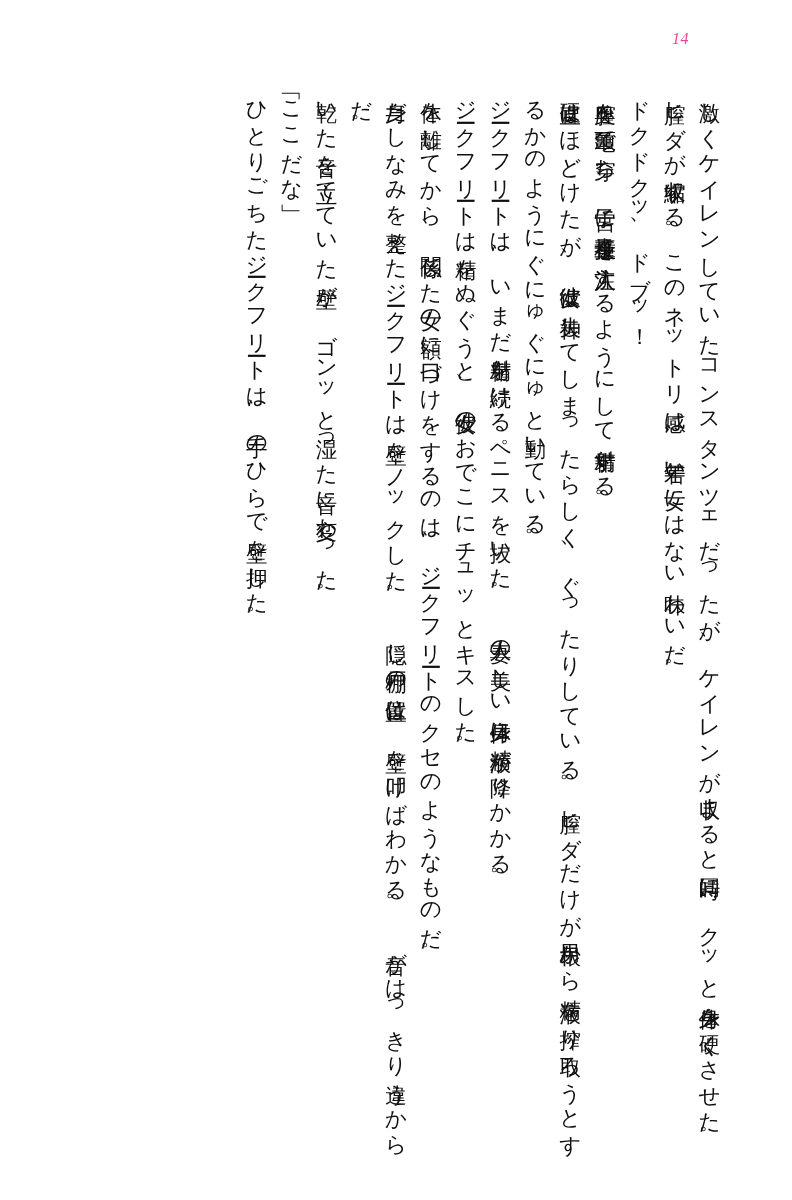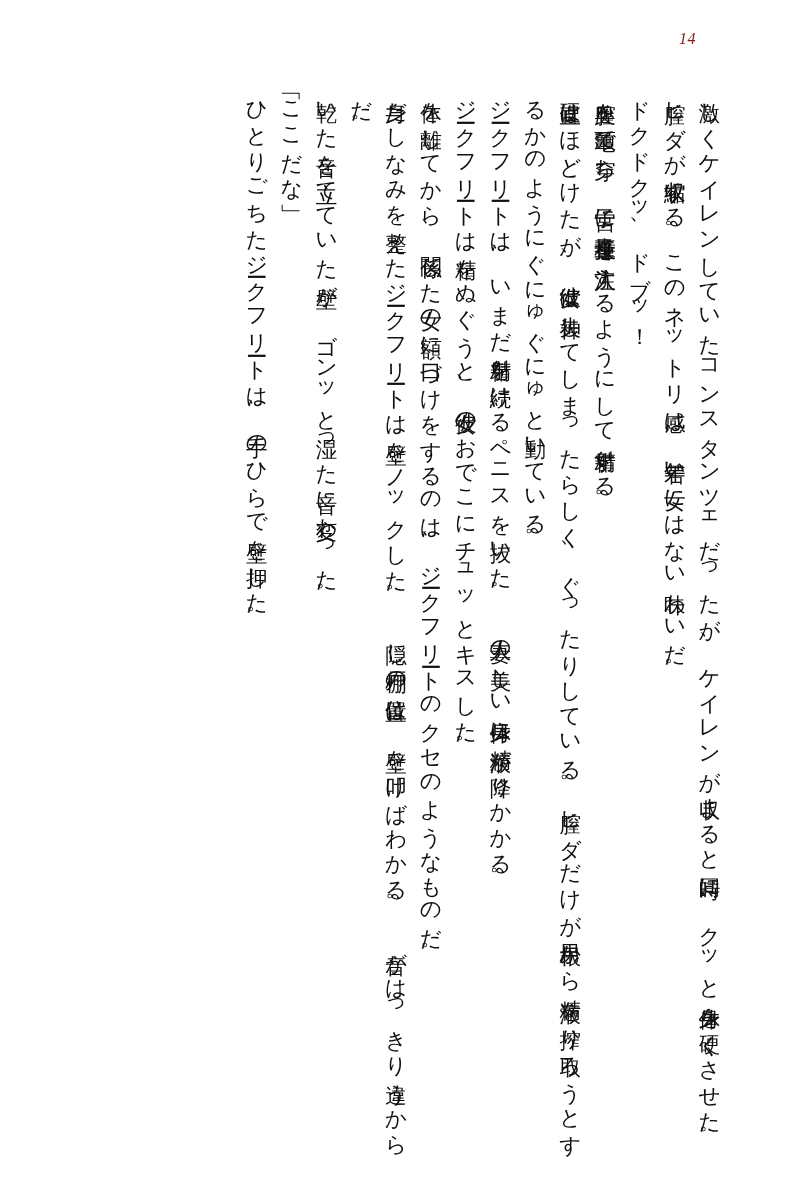--- a/index.html
+++ b/index.html
@@ -19,25 +19,25 @@
     position: relative;
     width: 792px;
     height: 1200px;
     box-sizing: border-box;
     padding: 34px 44px 40px 44px;
     background: #ffffff;
   }
   .page-number {
     position: absolute;
     top: 30px;
-    right: 96px;
+    right: 103px;
     font-family: "Liberation Serif", "DejaVu Serif", serif;
     font-style: italic;
     font-size: 16px;
-    color: #7f1d1d;
+    color: #ec4899;
     letter-spacing: 0.5px;
   }
   .body-area {
     position: absolute;
     top: 86px;
     left: 56px;
     right: 66px;
     bottom: 54px;
   }
   .vtext {

